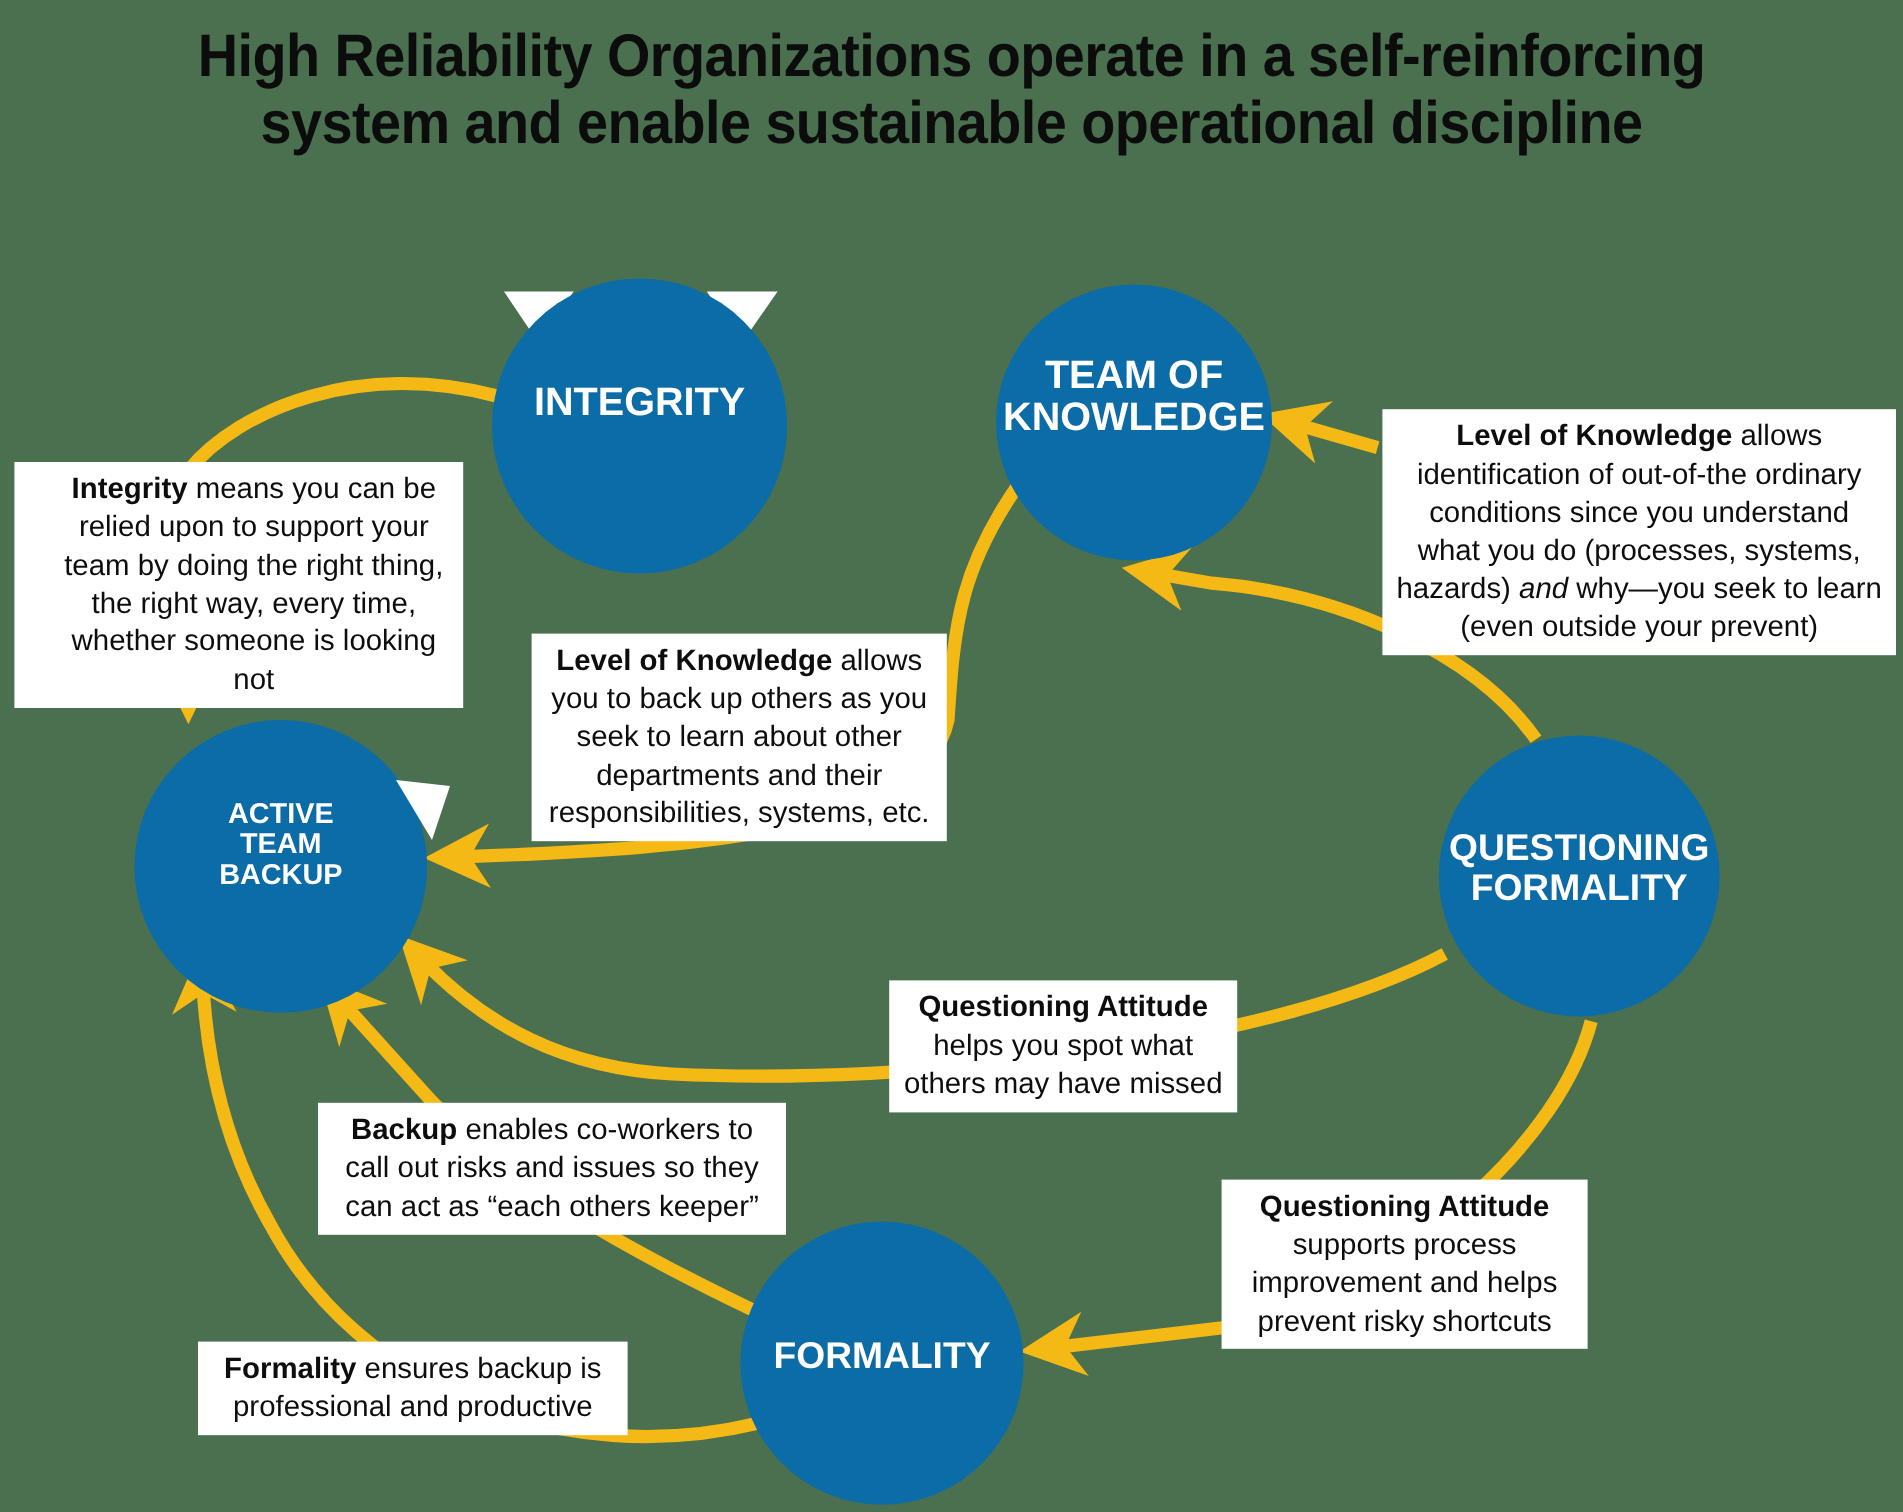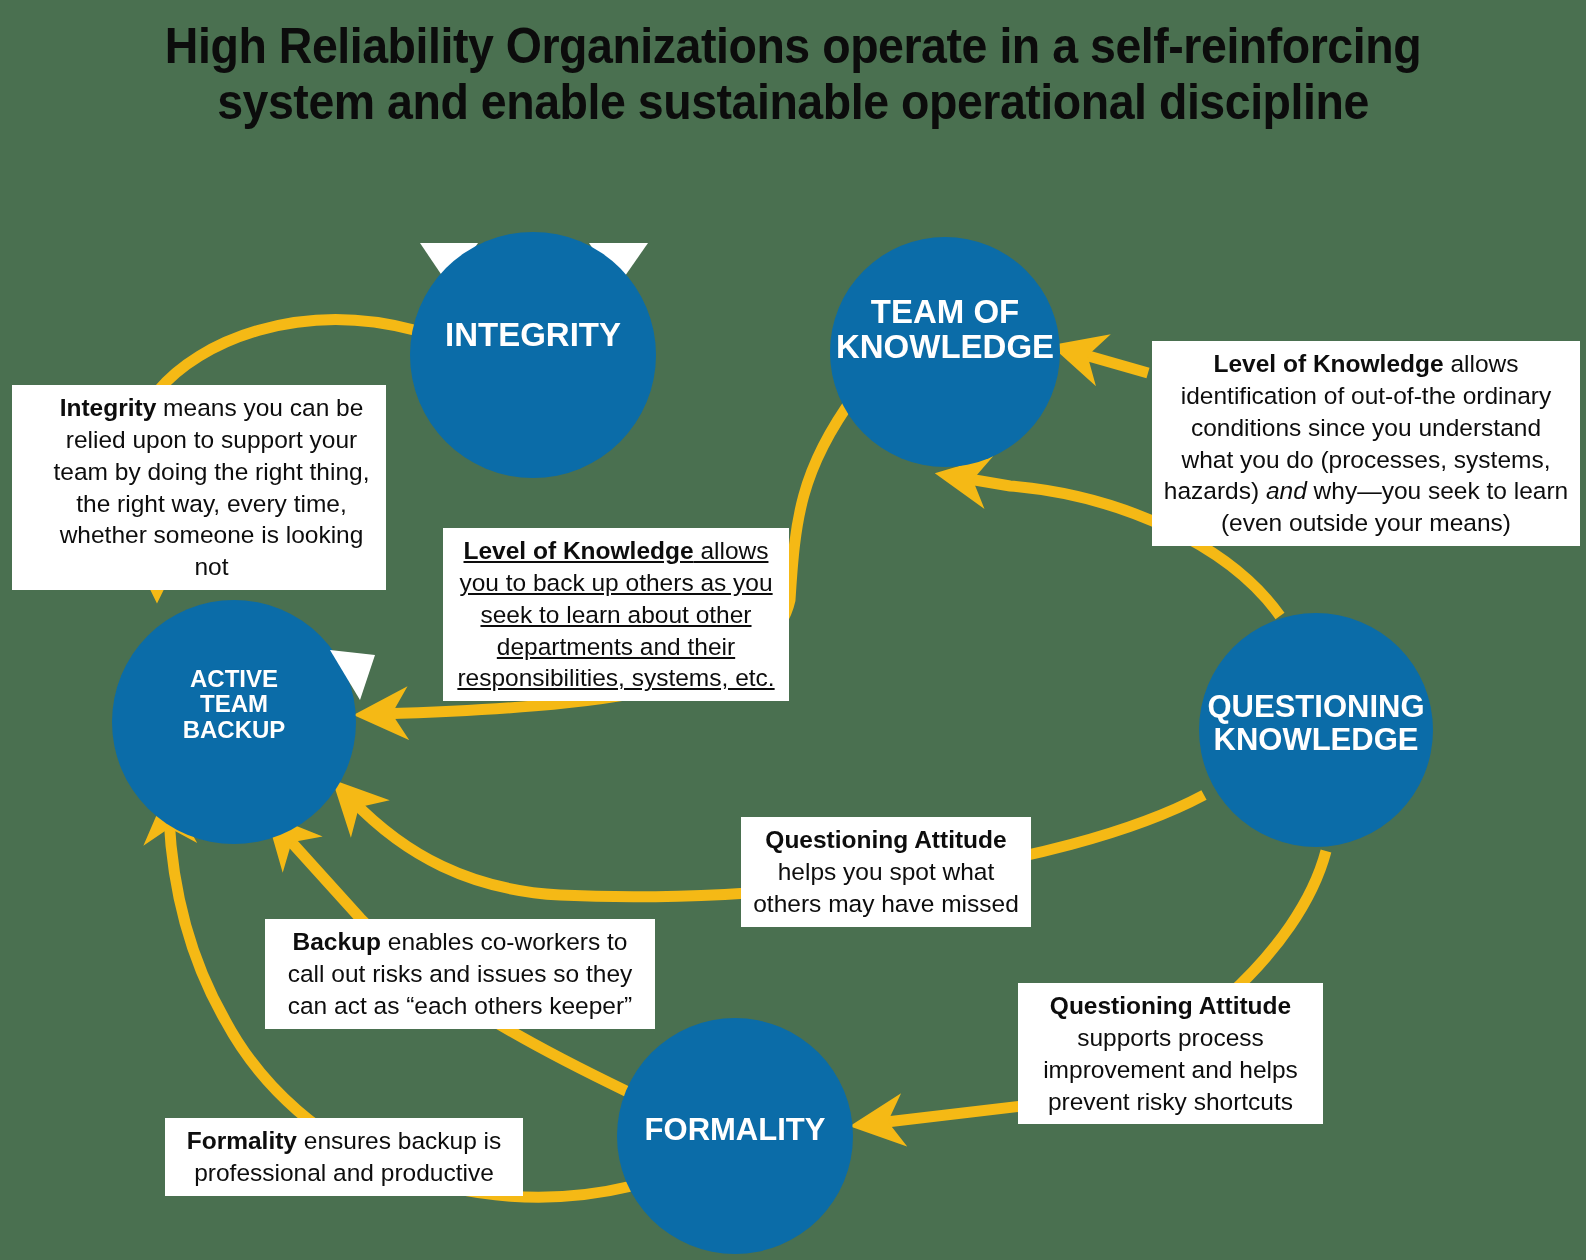--- a/index.html
+++ b/index.html
@@ -158,38 +158,38 @@
       <path d="M 330 650 L 375 655 L 360 700 Z" fill="#ffffff"></path>
     </g>
   </svg>
 
   <div class="node-label" style="left:393px; top:318px; width:280px; font-size:33px;">INTEGRITY</div>
 
   <div class="node-label" style="left:815px; top:295px; width:260px; font-size:33px;">TEAM OF
 KNOWLEDGE</div>
 
   <div class="node-label" style="left:1178px; top:691px; width:276px; font-size:31px;">QUESTIONING
-KNOWLEDGE</div>
+FORMALITY</div>
 
   <div class="node-label" style="left:615px; top:1114px; width:240px; font-size:31px;">FORMALITY</div>
 
   <div class="node-label" style="left:114px; top:666px; width:240px; font-size:24px;">ACTIVE
 TEAM
 BACKUP</div>
 
   <div class="callout" style="left:12px; top:385px; width:374px;padding-left:36px;">
     <b>Integrity</b><span> means you can be relied upon to support your team by doing the right thing, the right way, every time, whether someone is looking not</span>
   </div>
 
-  <div class="callout" style="left:443px; top:528px; width:346px;text-decoration:underline;">
+  <div class="callout" style="left:443px; top:528px; width:346px;">
     <b>Level of Knowledge</b><span> allows you to back up others as you seek to learn about other departments and their responsibilities, systems, etc.</span>
   </div>
 
   <div class="callout" style="left:1152px; top:341px; width:428px;">
-    <b>Level of Knowledge</b><span> allows identification of out-of-the ordinary conditions since you understand what you do (processes, systems, hazards) </span><i>and</i><span> why—you seek to learn (even outside your means)</span>
+    <b>Level of Knowledge</b><span> allows identification of out-of-the ordinary conditions since you understand what you do (processes, systems, hazards) </span><i>and</i><span> why—you seek to learn (even outside your prevent)</span>
   </div>
 
 
   <div class="callout" style="left:741px; top:817px; width:290px;">
     <b>Questioning Attitude</b><span> helps you spot what others may have missed</span>
   </div>
 
   <div class="callout" style="left:1018px; top:983px; width:305px;">
     <b>Questioning Attitude</b><span> supports process improvement and helps prevent risky shortcuts</span>
   </div>

